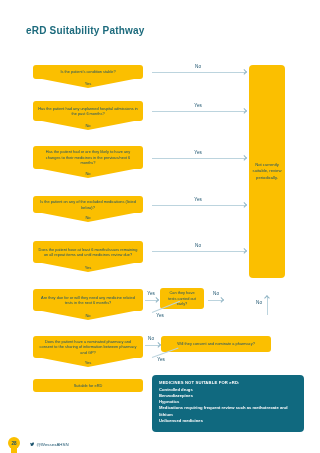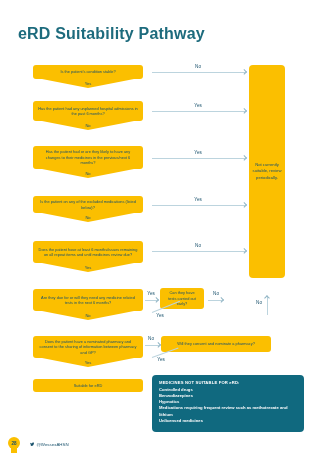--- a/index.html
+++ b/index.html
@@ -7,22 +7,22 @@
     width:320px;height:453px;
     background:#ffffff;
     font-family:"Liberation Sans", sans-serif;
     overflow:hidden;
     position:relative;
   }
   .page{position:relative;width:320px;height:453px;}
 
   
   .title{
-    position:absolute;left:18px;top:25px;
-    font-size:16px;font-weight:bold;letter-spacing:.2px;
+    position:absolute;left:26px;top:25px;
+    font-size:10px;font-weight:bold;letter-spacing:.2px;
     color:#1d6b7d;
     white-space:nowrap;
   }
 
   
   .ybox{
     position:absolute;
     background:#fbbf00;
     color:#17506b;
     font-size:3.9px;

